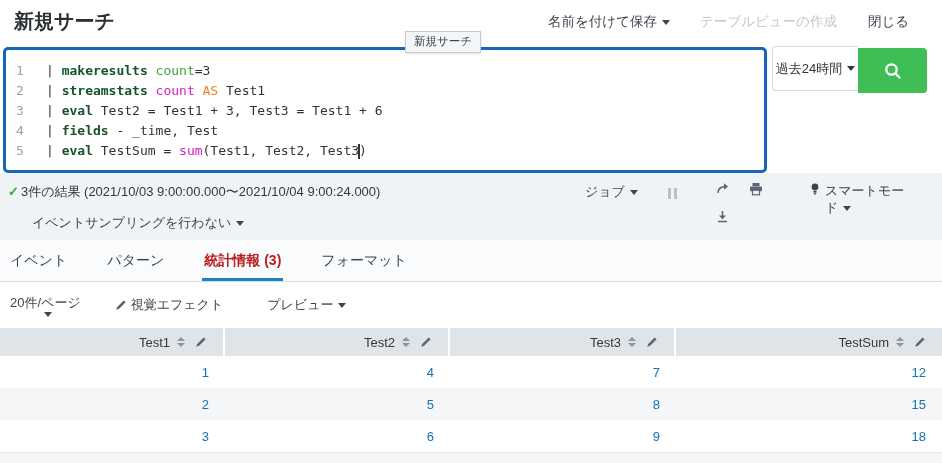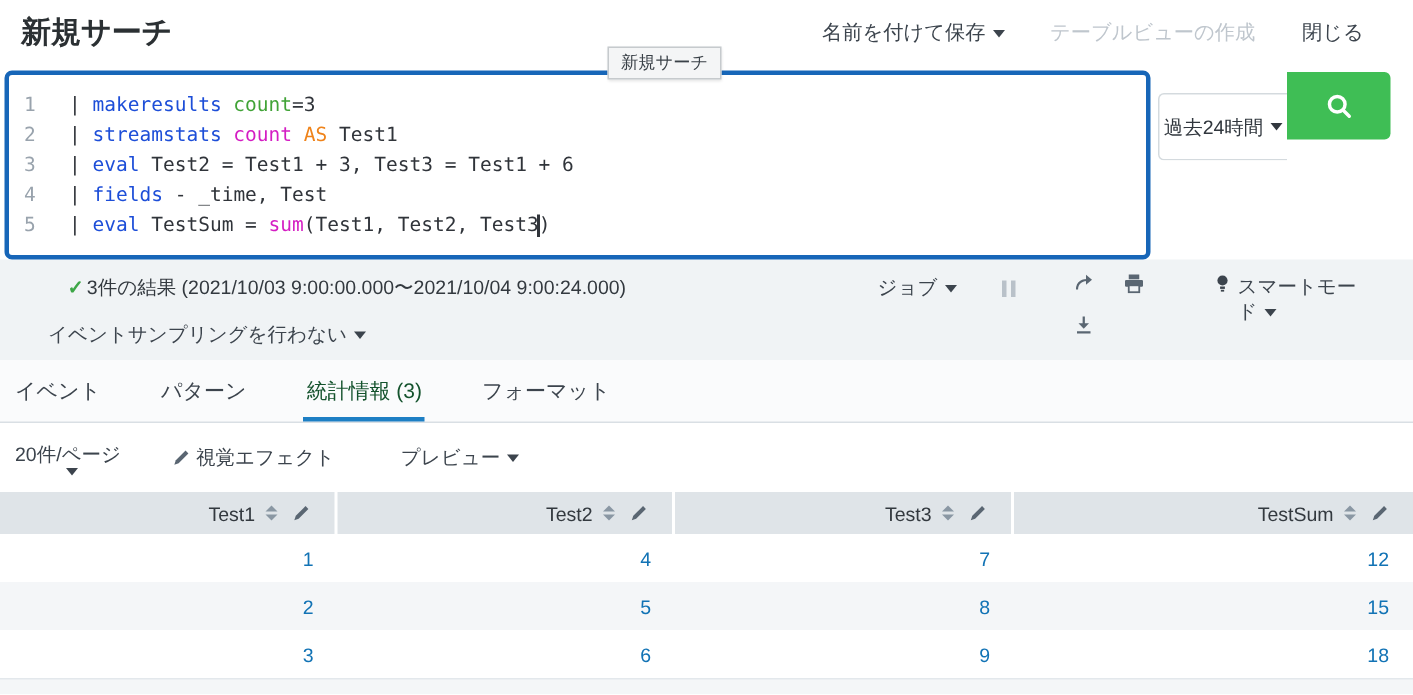--- a/index.html
+++ b/index.html
@@ -18,51 +18,51 @@
   
   .tooltip { position:absolute; left:405px; top:31px; z-index:6; background:#f4f5f6; border:1px solid #c6cacd; box-shadow:0 1px 2px rgba(0,0,0,.12); padding:2px 8px 3px; font-size:11.5px; color:#3a4148; white-space:nowrap; }
 
   
   .editor { position:absolute; left:3px; top:47px; width:764px; height:126px; background:#ffffff; border:3px solid #1766b8; border-radius:5px; display:flex; z-index:2; }
   .gutter { width:28px; padding-top:11px; text-align:center; font:13px "DejaVu Sans Mono", monospace; color:#99a3ad; }
   .gutter div { height:20px; line-height:20px; }
   .code-area { padding:11px 0 0 12px; font:13px "DejaVu Sans Mono", monospace; color:#30343a; }
   .code-line { height:20px; line-height:20px; white-space:pre; }
   .tok-plain    { color:#30343a; }
-  .tok-command  { color:#1d4ed8; }
+  .tok-command  { color:#14532d;font-weight:bold; }
   .tok-function { color:#d41dc3; }
   .tok-argument { color:#41a337; }
   .tok-keyword  { color:#ef831a; }
   .cursor { display:inline-block; width:2px; height:15px; background:#30343a; vertical-align:middle; margin:0 -1px; }
 
   
-  .time-picker { position:absolute; left:772px; top:62px; width:86px; height:45px; background:#fff; border:1px solid #d4dade; border-right:none; border-radius:4px 0 0 4px; display:flex; align-items:center; justify-content:center; font-size:13px; color:#31373e; cursor:pointer; }
+  .time-picker { position:absolute; left:772px; top:46px; width:86px; height:45px; background:#fff; border:1px solid #d4dade; border-right:none; border-radius:4px 0 0 4px; display:flex; align-items:center; justify-content:center; font-size:13px; color:#31373e; cursor:pointer; }
   .search-btn { position:absolute; left:858px; top:48px; width:69px; height:45px; background:#3fbe55; border:none; border-radius:0 4px 4px 0; display:flex; align-items:center; justify-content:center; cursor:pointer; }
 
   
   .results-band { position:absolute; left:0; top:173px; width:942px; height:67px; background:#f0f3f5; }
-  .status-line { position:absolute; left:8px; top:10px; font-size:13px; color:#33393f;margin-left:37px; }
+  .status-line { position:absolute; left:8px; top:10px; font-size:13px; color:#33393f; }
   .check { color:#3da647; font-weight:bold; margin-right:2px; }
   .sampling { position:absolute; left:20px; top:41px; font-size:13px; color:#3c444d; cursor:pointer;margin-left:12px; }
   .job-menu { position:absolute; left:585px; top:10px; font-size:13px; color:#3c444d; cursor:pointer; }
   .icon-btn { position:absolute; cursor:pointer; color:#5a6672; }
   .icon-disabled { color:#b9c1c9; cursor:default; }
   .pause-icon { left:668px; top:12px; }
   .pause-icon i { display:inline-block; width:3px; height:11px; background:#b9c1c9; margin-right:3px; }
   .stop-icon { left:585px; top:39px; width:9px; height:9px; background:#b9c1c9; }
   .share-icon { left:716px; top:9px; }
   .print-icon { left:749px; top:9px; }
   .download-icon { left:716px; top:37px; }
   .smart-mode { position:absolute; left:810px; top:9px; display:flex; cursor:pointer; }
   .smart-label { width:82px; font-size:13px; line-height:17px; color:#3c444d; margin-left:5px; word-break:break-all; }
 
   
   .tabs-band { position:absolute; left:0; top:240px; width:942px; height:42px; background:#fafbfc; border-bottom:1px solid #d9dfe4; display:flex; align-items:stretch; padding-left:8px; }
   .tab { display:flex; align-items:center; padding:0 2px; margin-right:36px; font-size:14px; color:#3c444d; cursor:pointer; }
-  .tab.active { font-weight:normal; color:#14532d; box-shadow:inset 0 -3px 0 #1d7fc4; }
+  .tab.active { font-weight:bold; color:#b91c1c; box-shadow:inset 0 -3px 0 #1d7fc4; }
 
   
   .controls-row { position:absolute; left:0; top:282px; width:942px; height:46px; background:#ffffff; display:flex; align-items:center; padding-left:10px; }
   .control-item { font-size:13px; color:#3c444d; cursor:pointer; display:flex; align-items:center; }
   .ci-perpage { margin-right:34px;flex-direction:column; }
   .ci-format { margin-right:44px; }
   .pencil-inline { margin-right:4px; display:inline-flex; }
 
   
   .results-table { position:absolute; left:0; top:328px; width:942px; }

